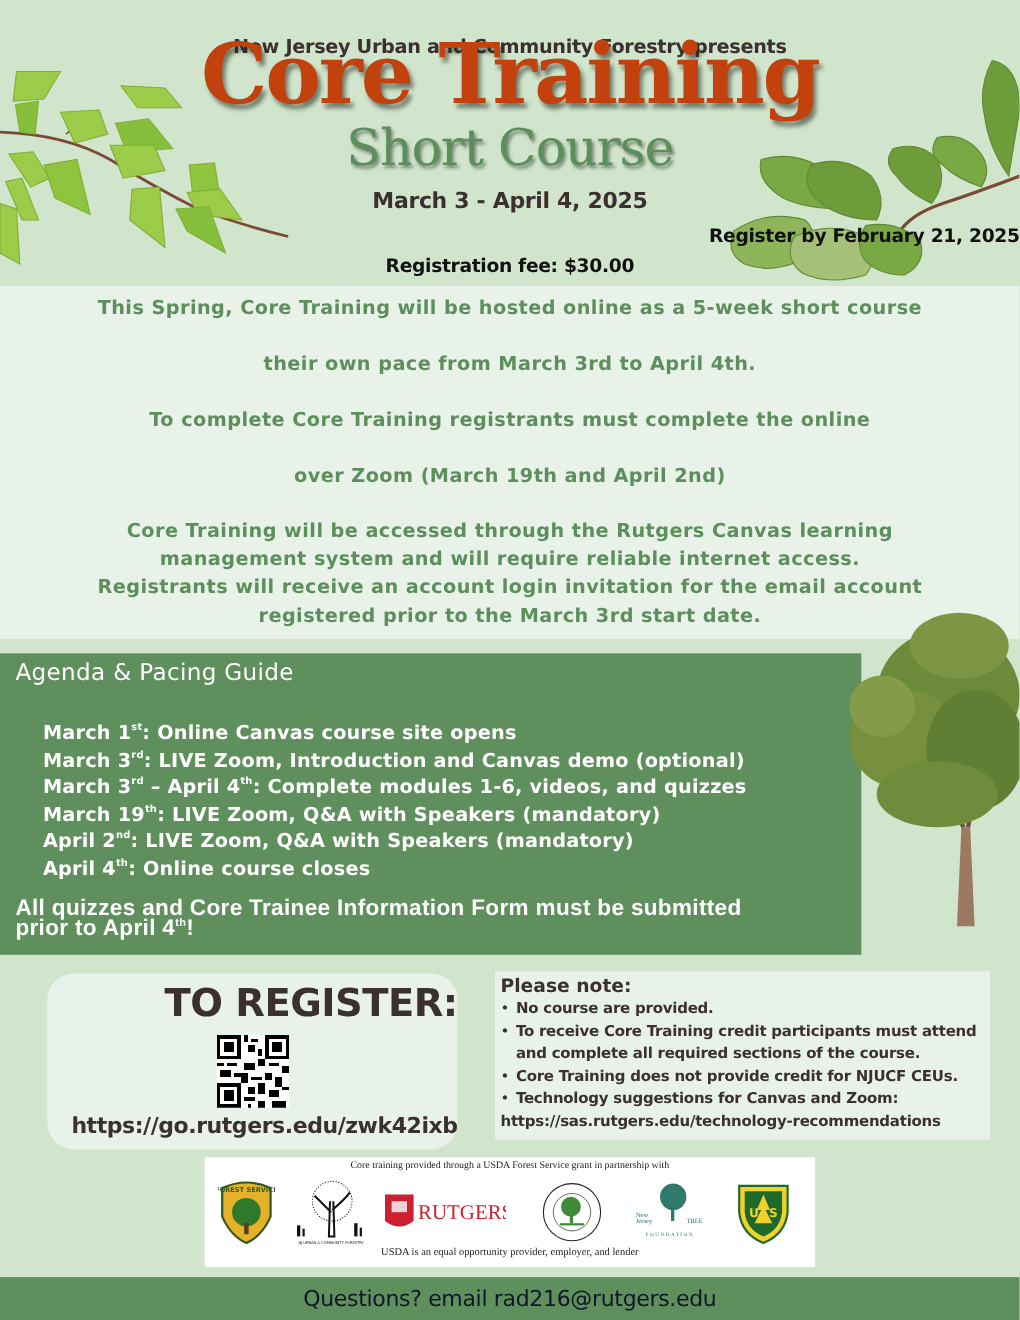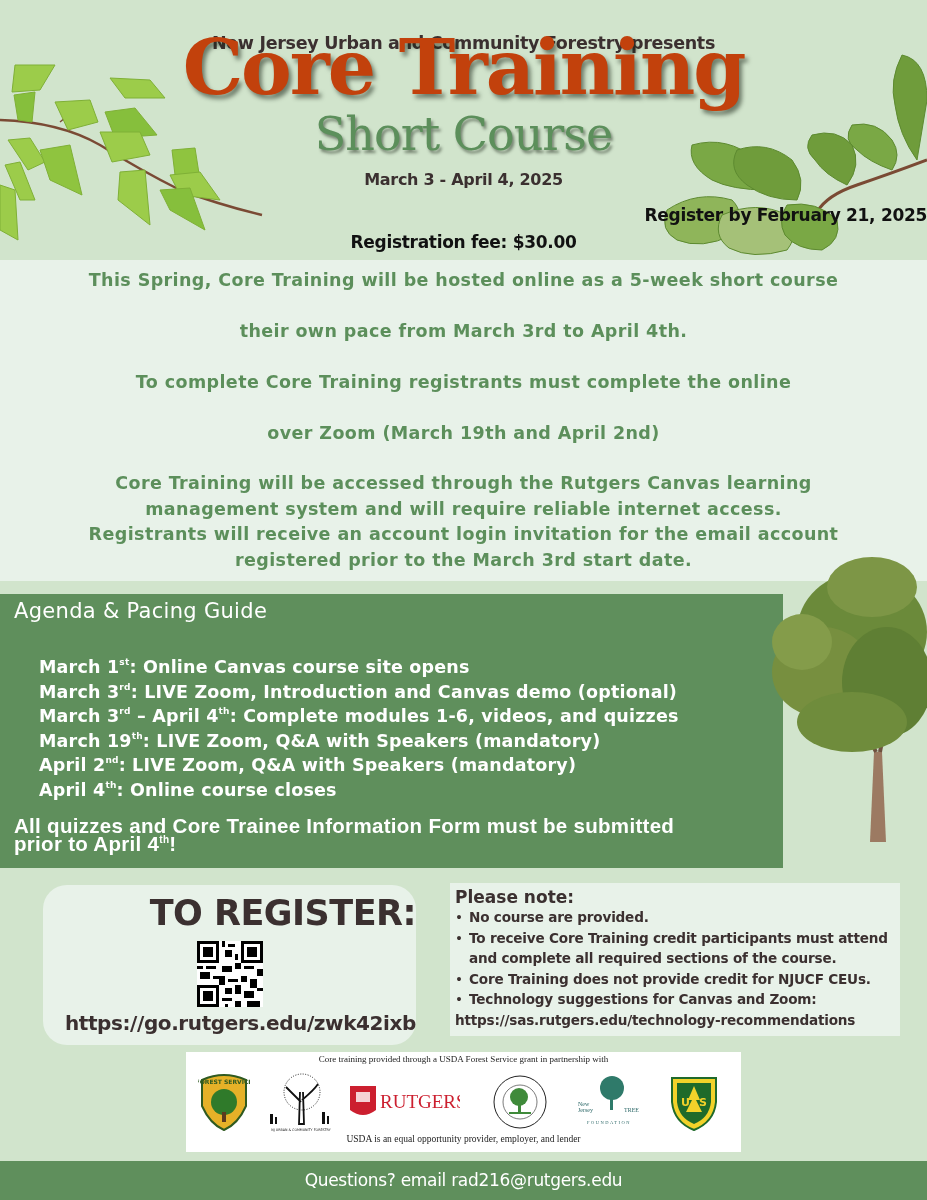--- a/index.html
+++ b/index.html
@@ -4,21 +4,21 @@
 <style>
   * { box-sizing: border-box; margin: 0; padding: 0; }
   html, body { width: 927px; height: 1200px; overflow: hidden; }
   body { position: relative; background: #d1e4cc; font-family: "Liberation Sans", sans-serif; color: #3a2e2e; }
 
   
   .header { position: absolute; left: 0; top: 0; width: 927px; height: 260px; background: #d1e4cc; overflow: hidden; }
   .presents { position: absolute; top: 9px; left: 0; width: 927px; text-align: center; font-family: "DejaVu Sans", sans-serif; font-weight: bold; font-size: 17.5px; color: #3b3030; letter-spacing: -0.3px; margin-top: 24px; }
   .title-main { position: absolute; top: 30px; left: 0; width: 927px; text-align: center; font-family: "DejaVu Serif", serif; font-weight: bold; font-size: 76px; color: #c2410c; letter-spacing: -2px; text-shadow: 3px 4px 4px rgba(30,40,25,0.55); line-height: 1; }
   .title-sub { position: absolute; top: 111px; left: 0; width: 927px; text-align: center; font-family: "DejaVu Serif", serif; font-size: 46px; color: #5c8f5b; letter-spacing: -1px; text-shadow: 2px 3px 3px rgba(30,40,25,0.5); line-height: 1; }
-  .dates { position: absolute; top: 170px; left: 0; width: 927px; text-align: center; font-family: "DejaVu Sans", sans-serif; font-weight: bold; font-size: 16px; color: #3b3030; letter-spacing: -0.3px; }
+  .dates { position: absolute; top: 170px; left: 0; width: 927px; text-align: center; font-family: "DejaVu Sans", sans-serif; font-weight: bold; font-size: 20px; color: #3b3030; letter-spacing: -0.3px; }
   .register-by { position: absolute; top: 205px; left: 0; width: 927px; text-align: right; font-family: "DejaVu Sans", sans-serif; font-weight: bold; font-size: 17px; color: #111; letter-spacing: -0.3px; }
   .fee { position: absolute; top: 232px; left: 0; width: 927px; text-align: center; font-family: "DejaVu Sans", sans-serif; font-weight: bold; font-size: 17px; color: #111; letter-spacing: -0.3px; }
 
   .leaves-left { position: absolute; left: 0; top: 60px; width: 270px; height: 190px; }
   .leaves-right { position: absolute; right: 0; top: 50px; width: 290px; height: 210px; }
 
   
   .intro { position: absolute; left: 0; top: 260px; width: 927px; height: 321px; background: #e8f2e9; }
   .intro p { width: 927px; text-align: center; font-family: "DejaVu Sans", sans-serif; font-weight: bold; font-size: 17.5px; line-height: 25.5px; color: #5c8f5b; letter-spacing: 0.4px; }
   .intro p + p { margin-top: 25px; }
@@ -49,21 +49,21 @@
   .note-url { font-family: "DejaVu Sans", sans-serif; font-weight: bold; font-size: 13.6px; color: #3b3030; line-height: 20px; letter-spacing: -0.2px; }
 
   
   .partners { position: absolute; left: 186px; top: 1052px; width: 555px; height: 100px; background: #fff; }
   .partners-top { position: absolute; top: 2px; left: 0; width: 555px; text-align: center; font-family: "Liberation Serif", serif; font-size: 9px; color: #222; }
   .partners-bottom { position: absolute; top: 82px; left: 0; width: 555px; text-align: center; font-family: "Liberation Serif", serif; font-size: 9.5px; color: #222; }
   .logo { position: absolute; top: 20px; height: 60px; }
 
   
   .footer { position: absolute; left: 0; top: 1161px; width: 927px; height: 39px; background: #5f8f5c; text-align: center; }
-  .footer span { font-family: "DejaVu Sans", sans-serif; font-size: 17px; color: #ffffff; line-height: 39px; letter-spacing: -0.3px; }
+  .footer span { font-family: "DejaVu Sans", sans-serif; font-size: 20px; color: #0f172a; line-height: 39px; letter-spacing: -0.3px; }
 </style>
 </head>
 <body>
 
 <div class="header">
   <svg class="leaves-left" viewBox="0 0 270 190">
     <path d="M0 60 Q60 62 100 85 Q140 110 180 130 Q220 145 262 155" stroke="#7a4a34" stroke-width="2.5" fill="none"></path>
     <path d="M60 62 Q75 50 80 45" stroke="#7a4a34" stroke-width="1.5" fill="none"></path>
     <g fill="#9ccc4a" stroke="#7fb036" stroke-width="1">
       <path d="M15 5 L55 5 L40 30 L12 32 Z"></path>

